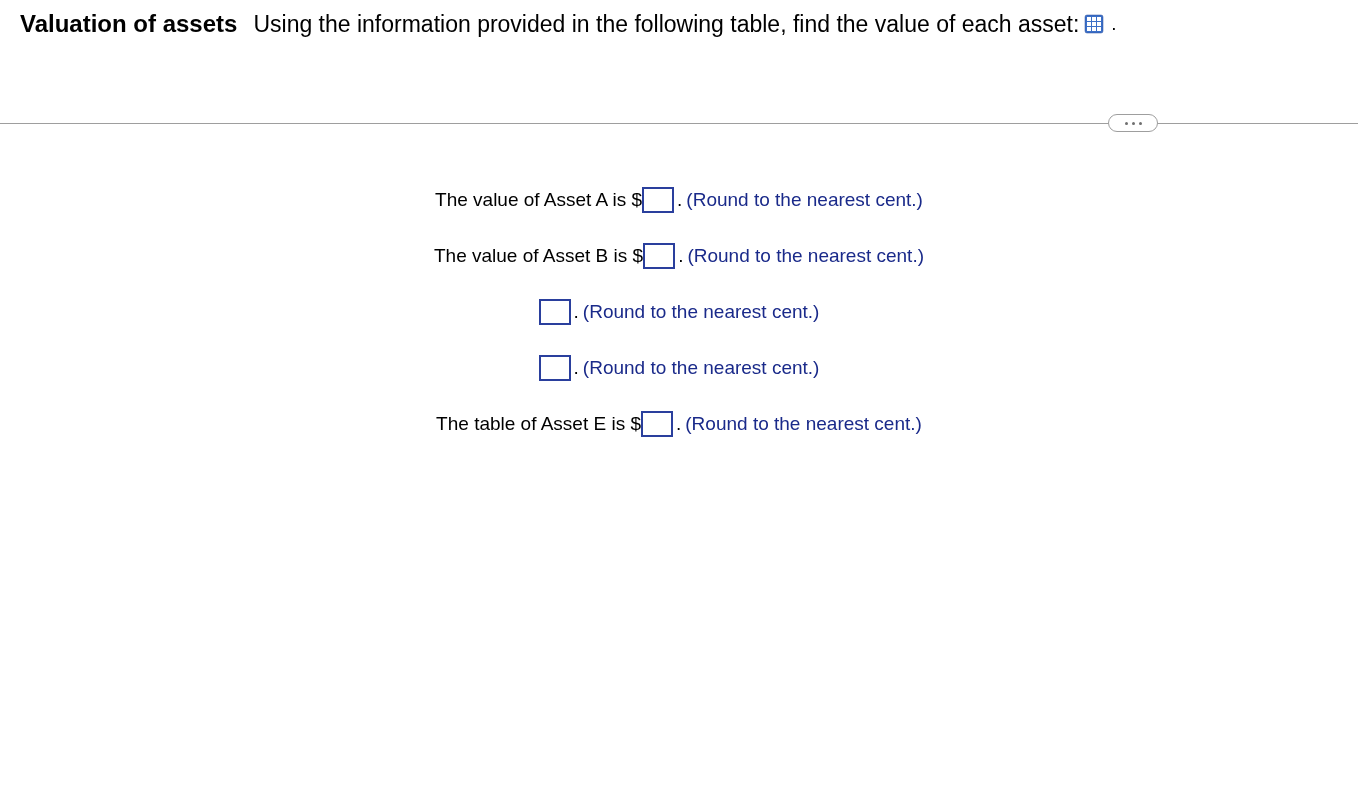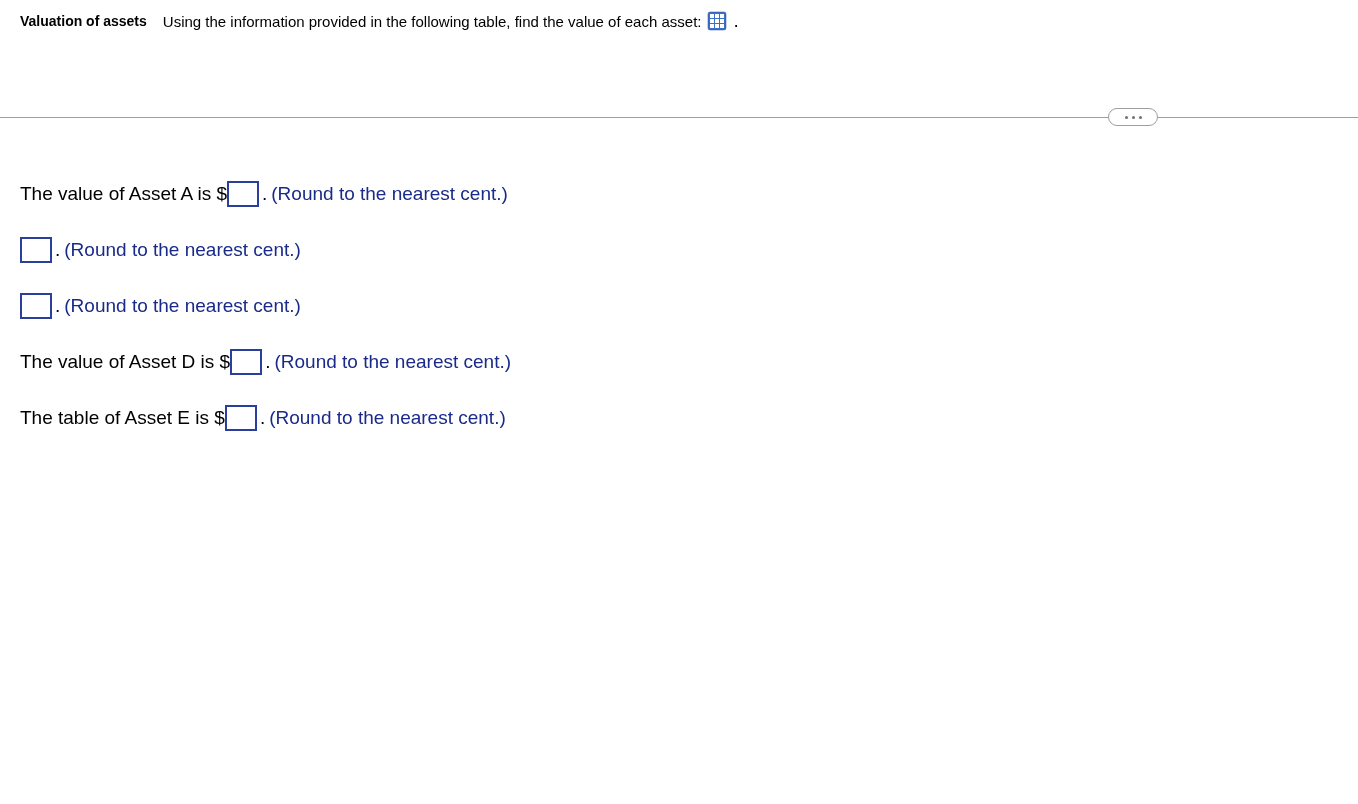--- a/index.html
+++ b/index.html
@@ -20,26 +20,26 @@
       position: relative;
     }
     .header-row {
       display: flex;
       align-items: center;
       padding: 10px 20px 0 20px;
       gap: 16px;
     }
     .title-bold {
       font-weight: bold;
-      font-size: 14px;
+      font-size: 24px;
       color: #000;
     }
     .title-normal {
       font-weight: normal;
-      font-size: 15px;
+      font-size: 23px;
       color: #000;
     }
     .table-icon {
       display: inline-flex;
       align-items: center;
       justify-content: center;
       width: 22px;
       height: 22px;
       vertical-align: middle;
       margin: 0 4px;
@@ -82,20 +82,21 @@
     }
     .content {
       padding: 55px 20px 0 20px;
     }
     .line-item {
       display: flex;
       align-items: center;
       margin-bottom: 30px;
       font-size: 19px;
       flex-wrap: nowrap;
+      justify-content: center;
     }
     .line-text-black {
       color: #000;
       white-space: pre;
     }
     .input-box {
       display: inline-block;
       width: 32px;
       height: 26px;
       border: 2px solid #2a3f9d;
@@ -157,33 +158,33 @@
   <div class="content">
 
     <div class="line-item">
       <span class="line-text-black">The value of Asset A is $</span>
       <input class="input-box" type="text" value="" style="">
       <span class="period">.</span>
       <span class="hint-text">(Round to the nearest cent.)</span>
     </div>
 
     <div class="line-item">
+      <span class="line-text-black">The value of Asset B is $</span>
       <input class="input-box" type="text" value="" style="">
       <span class="period">.</span>
       <span class="hint-text">(Round to the nearest cent.)</span>
     </div>
 
     <div class="line-item">
       <input class="input-box" type="text" value="" style="">
       <span class="period">.</span>
       <span class="hint-text">(Round to the nearest cent.)</span>
     </div>
 
     <div class="line-item">
-      <span class="line-text-black">The value of Asset D is $</span>
       <input class="input-box" type="text" value="" style="">
       <span class="period">.</span>
       <span class="hint-text">(Round to the nearest cent.)</span>
     </div>
 
     <div class="line-item">
       <span class="line-text-black">The table of Asset E is $</span>
       <input class="input-box" type="text" value="" style="">
       <span class="period">.</span>
       <span class="hint-text">(Round to the nearest cent.)</span>

